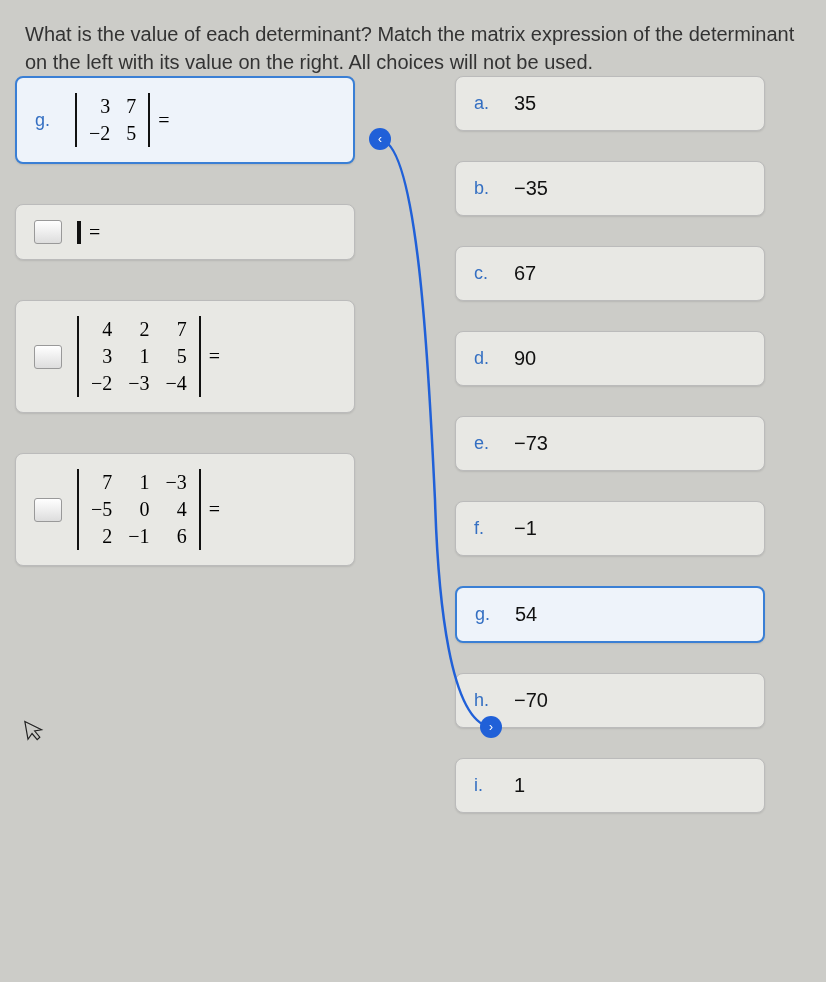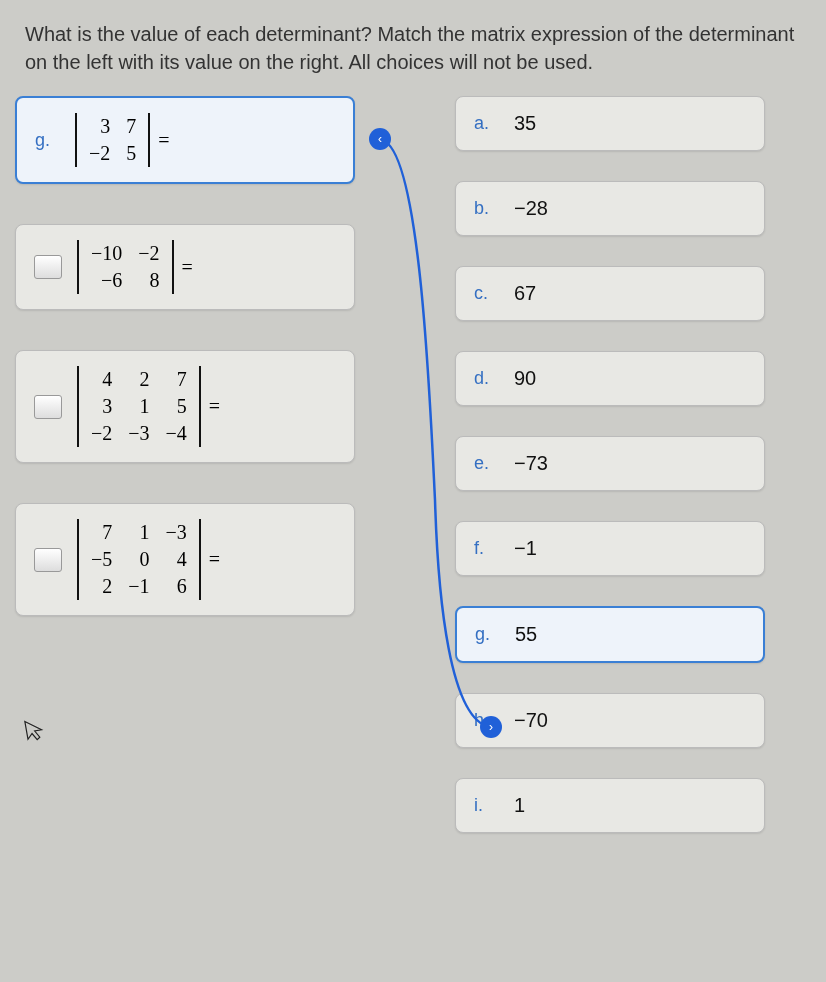--- a/index.html
+++ b/index.html
@@ -9,21 +9,20 @@
   background: #ccccc8;
   font-family: Arial, sans-serif;
   padding: 20px 15px;
   position: relative;
   overflow: hidden;
 }
 .question {
   font-size: 20px;
   color: #333;
   line-height: 1.4;
-  margin-bottom: 20px;
   padding: 0 10px;
 }
 .container {
   display: flex;
   gap: 100px;
   position: relative;
 }
 .left-col, .right-col {
   display: flex;
   flex-direction: column;
@@ -139,32 +138,20 @@
           </table>
         <div class="bar"></div>
         <span class="eq">=</span>
       </div>
     </div>
 
     <div class="card left">
       <span class="dragbox"></span>
       <div class="matrix">
         <div class="bar"></div>
-        <table>
-          <tbody>
-              <tr>
-                <td>−10</td>
-                <td>−2</td>
-              </tr>
-          <tr>
-                <td>−6</td>
-                <td>8</td>
-              </tr>
-        </tbody>
-          </table>
         <div class="bar"></div>
         <span class="eq">=</span>
       </div>
     </div>
 
     <div class="card left">
       <span class="dragbox"></span>
       <div class="matrix">
         <div class="bar"></div>
         <table>
@@ -221,41 +208,41 @@
 
   </div>
 
   <div class="right-col">
     <div class="card right">
         <span class="label">a.</span>
         <span class="value">35</span>
       </div>
     <div class="card right">
         <span class="label">b.</span>
-        <span class="value">−28</span>
+        <span class="value">−35</span>
       </div>
     <div class="card right">
         <span class="label">c.</span>
         <span class="value">67</span>
       </div>
     <div class="card right">
         <span class="label">d.</span>
         <span class="value">90</span>
       </div>
     <div class="card right">
         <span class="label">e.</span>
         <span class="value">−73</span>
       </div>
     <div class="card right">
         <span class="label">f.</span>
         <span class="value">−1</span>
       </div>
     <div class="card right selected">
         <span class="label">g.</span>
-        <span class="value">55</span>
+        <span class="value">54</span>
       </div>
     <div class="card right">
         <span class="label">h.</span>
         <span class="value">−70</span>
       </div>
     <div class="card right">
         <span class="label">i.</span>
         <span class="value">1</span>
       </div>
   </div>

